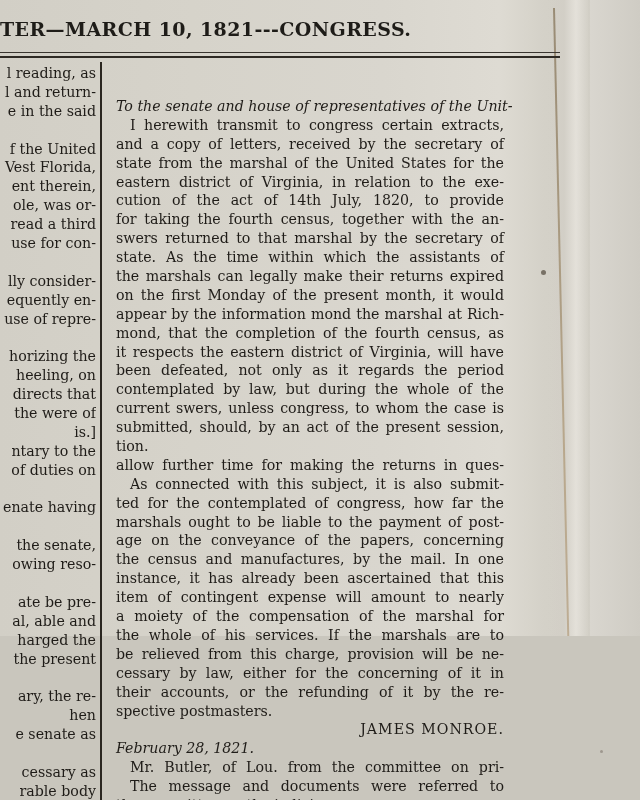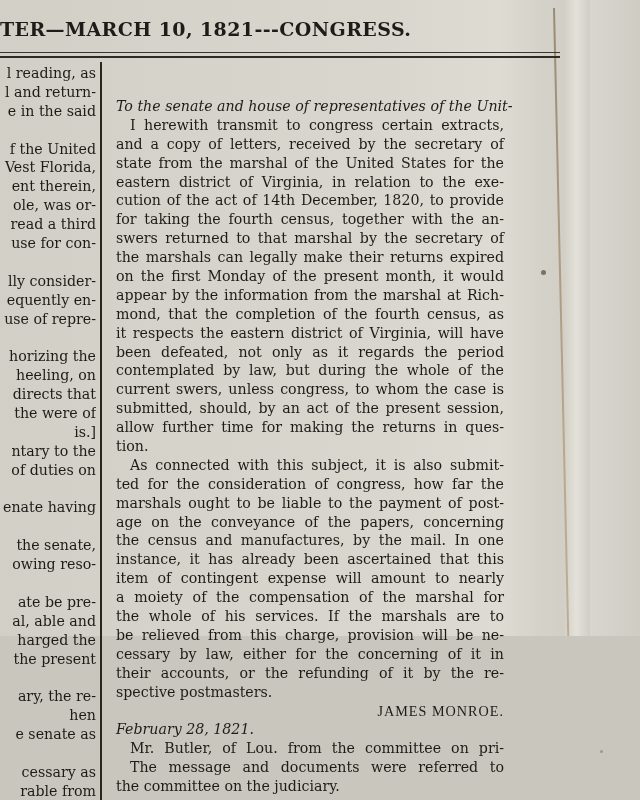--- a/index.html
+++ b/index.html
@@ -54,21 +54,21 @@
   .col-main {
     left: 116px; top: 64px; width: 388px; margin-top: 33px;
   }
   .col-main .line {
     display: block; white-space: nowrap; height: 18.9px;
     text-align: justify; text-align-last: justify;
   }
   .col-main .line.last { text-align-last: left; }
   .col-main .line.indent { padding-left: 14px; }
   .col-main .line.ital { font-style: italic; }
-  .col-main .line.right { text-align: left; text-align-last: right; letter-spacing: 1px; font-family: Liberation Serif, serif; }
+  .col-main .line.right { text-align: left; text-align-last: right; letter-spacing: 1px; }
   .smudge {
     position: absolute; border-radius: 50%; background: #3a3024; opacity: 0.6;
   }
 </style>
 </head>
 <body>
 
 <div class="page">
   <div class="right-margin"></div>
   <div class="fold-shadow"></div>
@@ -110,51 +110,52 @@
       <span class="line">ate be pre-</span>
       <span class="line">al, able and</span>
       <span class="line">harged the</span>
       <span class="line"> the present</span>
       <span class="line"></span>
       <span class="line">ary, the re-</span>
       <span class="line">hen</span>
       <span class="line">e senate as</span>
       <span class="line"></span>
       <span class="line"> cessary as</span>
-      <span class="line">rable from</span>
+      <span class="line">rable body</span>
     </div>
   <div class="col-divider"></div>
 
   <div class="col col-main">
     <div>
       <span class="line ital">To the senate and house of representatives of the Unit-</span>
     </div>
     <div id="p1">
         <span class="line indent">I herewith transmit to congress certain extracts,</span>
         <span class="line">and a copy of letters, received by the secretary of</span>
         <span class="line">state from the marshal of the United States for the</span>
         <span class="line">eastern district of Virginia, in relation to the exe-</span>
-        <span class="line">cution of the act of 14th December, 1820, to provide</span>
+        <span class="line">cution of the act of 14th July, 1820, to provide</span>
         <span class="line">for taking the fourth census, together with the an-</span>
         <span class="line">swers returned to that marshal by the secretary of</span>
+        <span class="line">state.  As the time within which the assistants of</span>
         <span class="line">the marshals can legally make their returns expired</span>
         <span class="line">on the first Monday of the present month, it would</span>
-        <span class="line">appear by the information from the marshal at Rich-</span>
+        <span class="line">appear by the information mond the marshal at Rich-</span>
         <span class="line">mond, that the completion of the fourth census, as</span>
         <span class="line">it respects the eastern district of Virginia, will have</span>
         <span class="line">been defeated, not only as it regards the period</span>
         <span class="line">contemplated by law, but during the whole of the</span>
         <span class="line">current swers, unless congress, to whom the case is</span>
         <span class="line">submitted, should, by an act of the present session,</span>
+        <span class="line last">tion.</span>
         <span class="line">allow further time for making the returns in ques-</span>
-        <span class="line last">tion.</span>
       </div>
     <div id="p2">
         <span class="line indent">As connected with this subject, it is also submit-</span>
-        <span class="line">ted for the consideration of congress, how far the</span>
+        <span class="line">ted for the contemplated of congress, how far the</span>
         <span class="line">marshals ought to be liable to the payment of post-</span>
         <span class="line">age on the conveyance of the papers, concerning</span>
         <span class="line">the census and manufactures, by the mail.  In one</span>
         <span class="line">instance, it has already been ascertained that this</span>
         <span class="line">item of contingent expense will amount to nearly</span>
         <span class="line">a moiety of the compensation of the marshal for</span>
         <span class="line">the whole of his services.  If the marshals are to</span>
         <span class="line">be relieved from this charge, provision will be ne-</span>
         <span class="line">cessary by law, either for the concerning of it in</span>
         <span class="line">their accounts, or the refunding of it by the re-</span>

